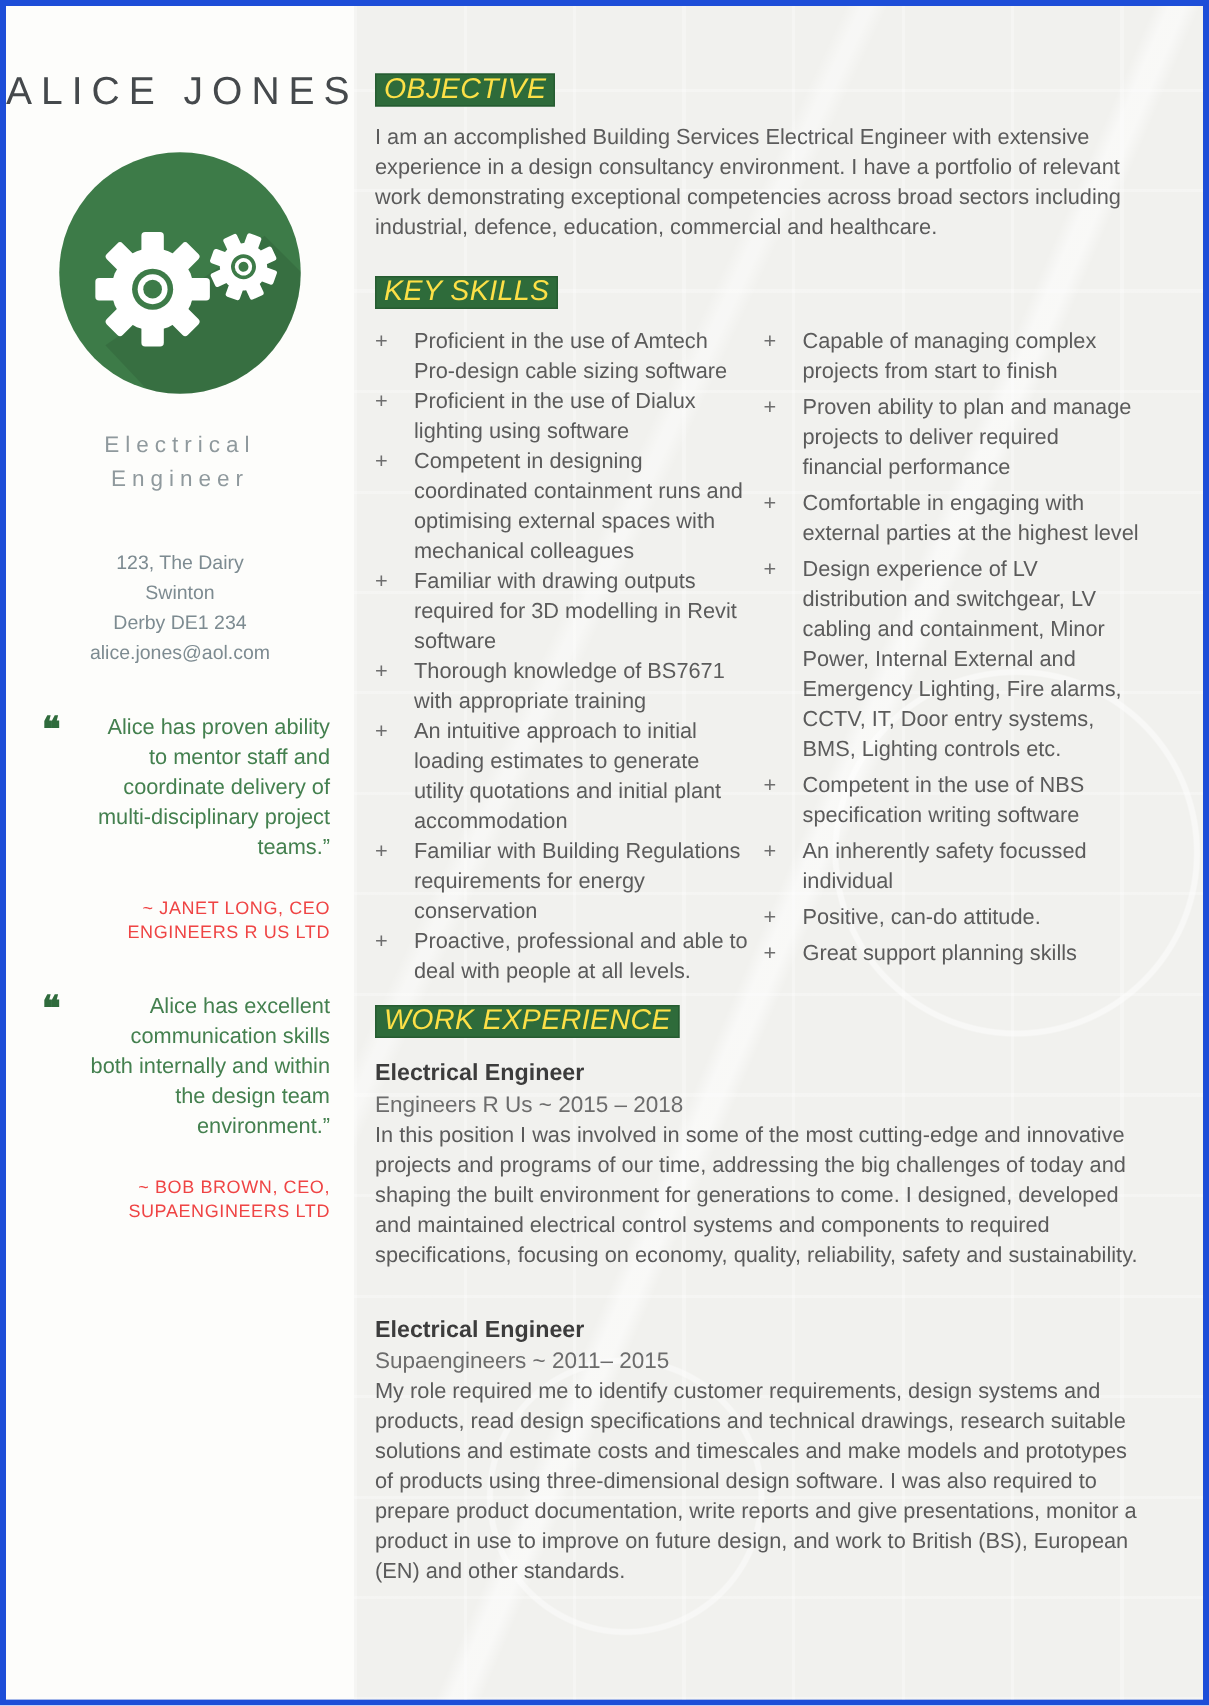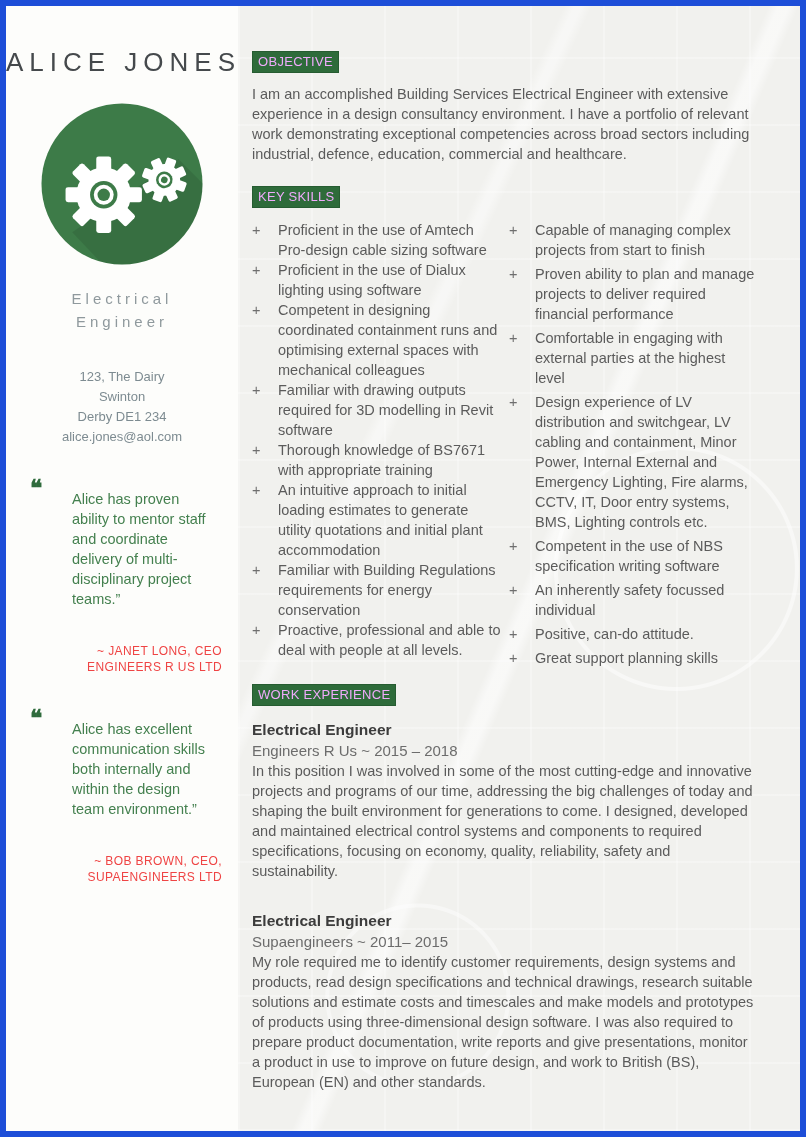--- a/index.html
+++ b/index.html
@@ -1,19 +1,19 @@
 <!DOCTYPE html>
 <html><head>
 <meta charset="utf-8">
 <style>
   html,body { margin:0; padding:0; background:#ffffff; }
   .page {
     width:806px; height:1137px; box-sizing:border-box;
     display:flex;
-    border:6px solid #1d4ed8;
+    border:4px solid #1d4ed8;
     box-shadow: inset 0 0 0 1px #ecece0, 0 0 0 1px #8d8d6d;
     font-family:"Liberation Sans", sans-serif;
     overflow:hidden;
   }
 
   
   .sidebar {
     width:232px; flex-shrink:0; box-sizing:border-box;
     background:#fdfdfb; text-align:center; padding-top:41px;
   }
@@ -30,21 +30,21 @@
   .address { margin-top:34px; font-size:13px; line-height:20px; color:#7d8b91; }
 
   .quote { margin:30px 16px 0 24px; }
   .quote + .quote { margin-top:32px; }
   .quote-top { display:flex; align-items:flex-start; }
   .quote-mark {
     width:30px; flex-shrink:0; text-align:left;
     color:#2f6b3c; font-size:23px; line-height:22px; font-weight:bold;
   }
   .quote-text {
-    flex:1; margin:12px; text-align:left;
+    flex:1; margin:0; text-align:right;
     color:#44804f; font-size:14.5px; line-height:20px;
   }
   .quote-attr {
     margin-top:22px; text-align:right;
     color:#ef4444; font-size:12px; line-height:16px; letter-spacing:.4px;
   }
 
   
   .main {
     flex:1; box-sizing:border-box; padding:45px 42px 0 14px;
@@ -53,22 +53,22 @@
     background-image:
       linear-gradient(293deg, transparent 46%, rgba(255,255,255,.55) 47%, rgba(255,255,255,.55) 48%, transparent 49%),
       linear-gradient(115deg, transparent 30%, rgba(255,255,255,.45) 31%, rgba(255,255,255,.45) 31.6%, transparent 32.6%),
       radial-gradient(circle at 78% 50%, transparent 118px, rgba(255,255,255,.5) 119px, rgba(255,255,255,.5) 122px, transparent 123px),
       radial-gradient(circle at 32% 88%, transparent 88px, rgba(255,255,255,.45) 89px, rgba(255,255,255,.45) 92px, transparent 93px),
       repeating-linear-gradient(90deg, rgba(255,255,255,.3) 0 2px, transparent 2px 73px),
       repeating-linear-gradient(0deg, rgba(255,255,255,.28) 0 2px, transparent 2px 67px);
   }
   .badge {
     display:inline-block; background:#2e6b3a; border:1px solid #265c31;
-    color:#f0abfc; font-size:13px; line-height:16px;
-    padding:2px 5px; letter-spacing:.3px;
+    color:#fde047; font-size:19px; line-height:16px;
+    padding:2px 5px; letter-spacing:.3px;font-style:italic;
   }
   .obj-text { margin:11px 0 0; font-size:14.5px; line-height:20px; max-width:520px; }
 
   .sec-skills { margin-top:22px; }
   .skills { margin-top:12px; display:flex; gap:8px; }
   .skill-col { flex:1; min-width:0; }
   .skill-item { display:flex; margin:0; }
   .skill-col.right .skill-item { margin-bottom:4px; }
   .skill-plus { width:26px; flex-shrink:0; color:#6e6e6e; font-size:14.5px; line-height:20px; }
   .skill-text { flex:1; font-size:14.5px; line-height:20px; }

